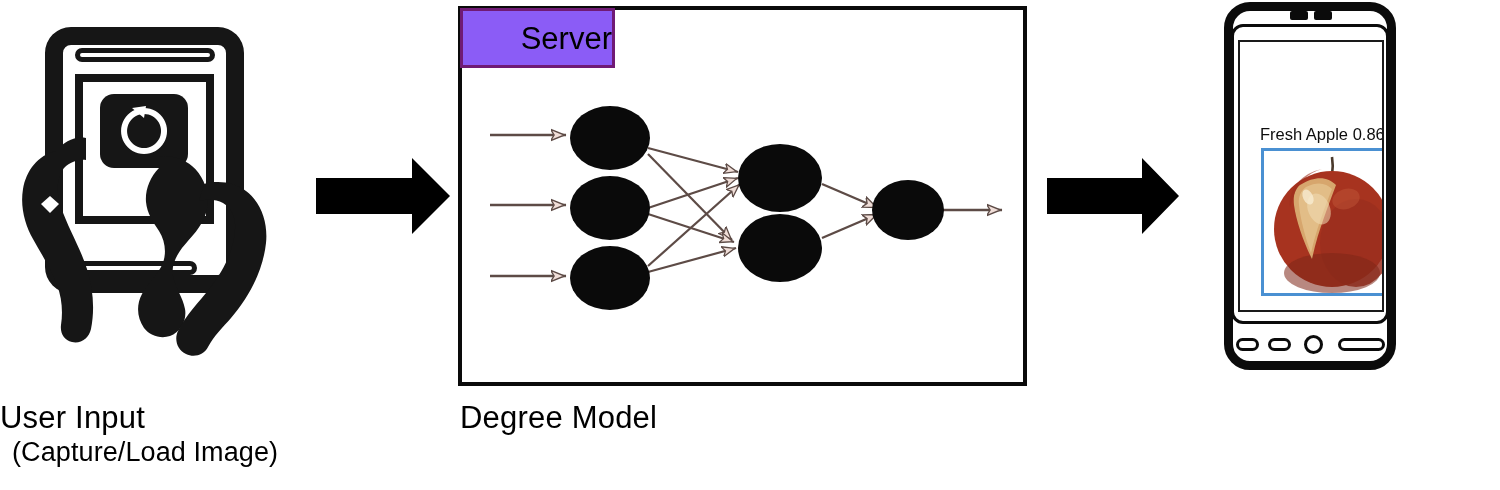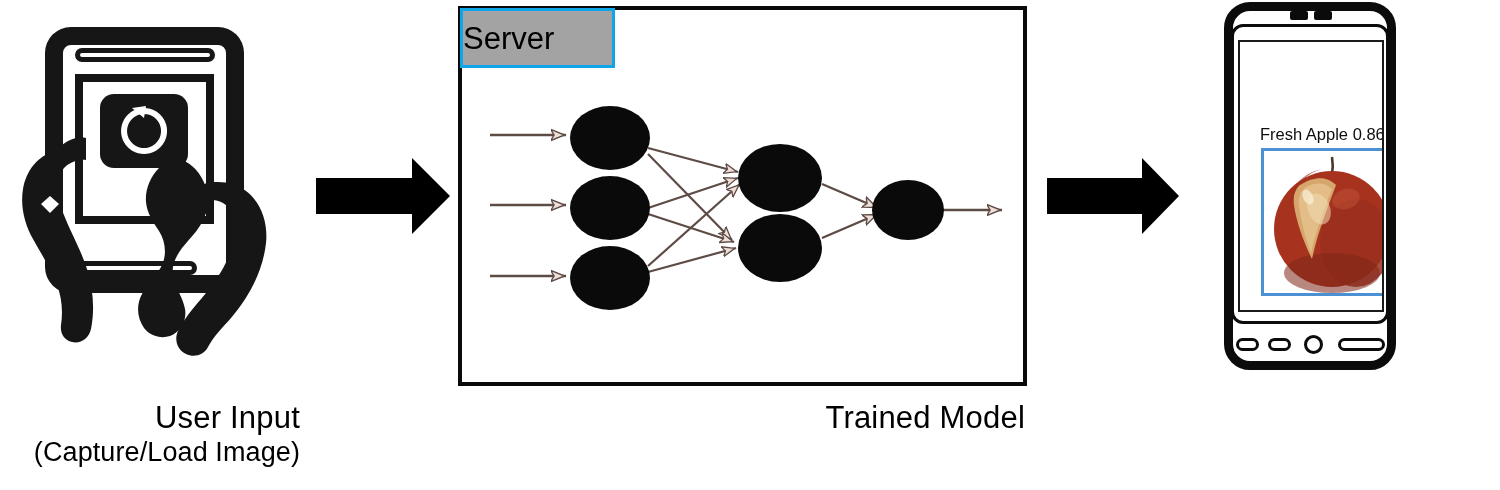--- a/index.html
+++ b/index.html
@@ -29,33 +29,34 @@
   #user-input-block {
     left: 0px; top: 0px; width: 300px; height: 490px;
   }
   #phone-hand-icon {
     left: 8px; top: 8px; width: 285px; height: 355px;
   }
   #phone-hand-icon svg { display: block; width: 285px; height: 355px; }
 
   
   .caption {
-    text-align: right;
+    text-align: left;
     line-height: 1.18;
     color: #000;
   }
   .caption .line1 {
     font-size: 31px;
     letter-spacing: 0.2px;
     white-space: nowrap;
   }
   .caption .line2 {
     font-size: 27px;
     letter-spacing: 0.1px;
     white-space: nowrap;
+    padding-left: 12px;
   }
   #user-input-caption { left: 0px; top: 400px; width: 300px; }
   #trained-model-caption { left: 460px; top: 400px; width: 565px; }
   #degree-caption { left: 1120px; top: 400px; width: 380px; }
 
   
   .block-arrow { }
   .block-arrow svg { display: block; }
   #arrow-input-to-model { left: 316px; top: 158px; width: 134px; height: 76px; }
   #arrow-model-to-output { left: 1047px; top: 158px; width: 132px; height: 76px; }
@@ -64,26 +65,26 @@
   #server-frame {
     left: 458px; top: 6px;
     width: 569px; height: 380px;
     border: 4px solid #0a0a0a;
     background: #ffffff;
     box-sizing: border-box;
   }
   #server-label-box {
     left: 460px; top: 8px;
     width: 155px; height: 60px;
-    border: 3px solid #0ea5e9;
-    background: #a3a3a3;
+    border: 3px solid #701a75;
+    background: #8b5cf6;
     box-sizing: border-box;
     display: flex;
     align-items: center;
-    justify-content: flex-start;
+    justify-content: flex-end;
   }
   #server-label-text {
     font-size: 31px;
     line-height: 1;
     color: #000;
   }
 
   
   #neural-network {
     left: 470px; top: 80px;
@@ -288,21 +289,21 @@
         <ellipse cx="310" cy="168" rx="42" ry="34"></ellipse>
       </g>
 
       <g fill="#0a0a0a">
         <ellipse cx="438" cy="130" rx="36" ry="30"></ellipse>
       </g>
     </svg>
   </div>
 
   <div class="abs caption" id="trained-model-caption">
-    <div class="line1">Trained Model</div>
+    <div class="line1">Degree Model</div>
   </div>
 
   <div class="abs block-arrow" id="arrow-model-to-output">
     <svg viewBox="0 0 132 76" xmlns="http://www.w3.org/2000/svg" aria-hidden="true">
       <path d="M0 20 L95 20 L95 0 L132 38 L95 76 L95 56 L0 56 Z" fill="#000000"></path>
     </svg>
   </div>
 
   <div class="abs" id="phone-device">
 

